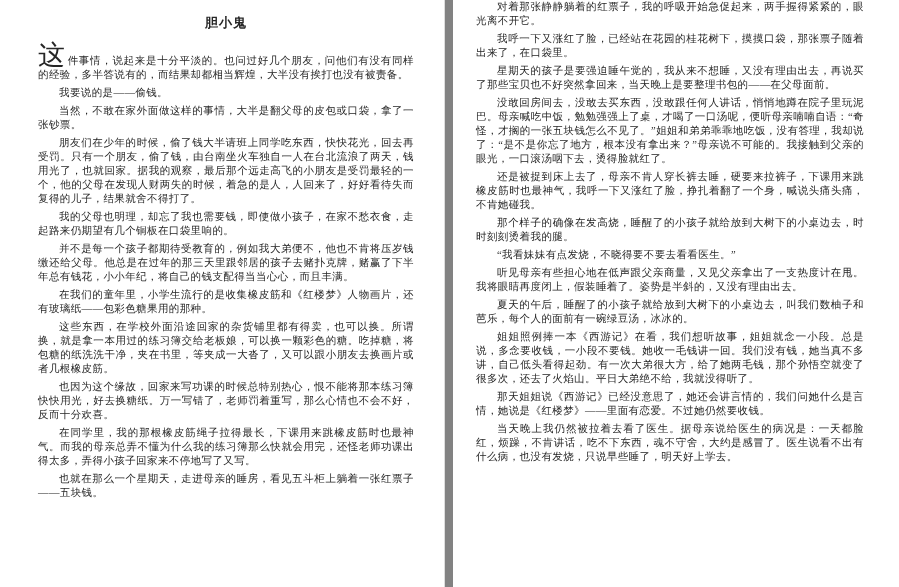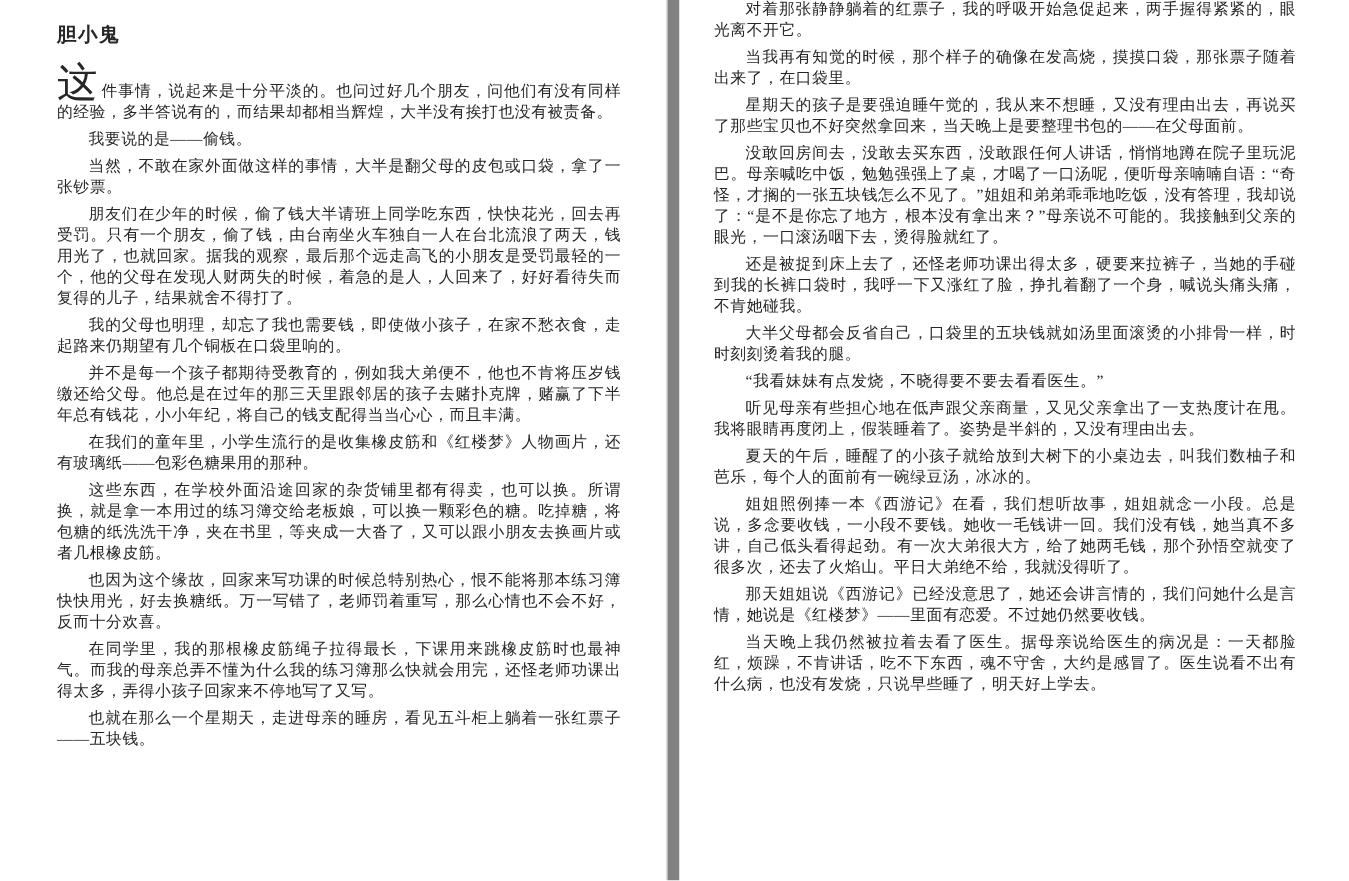--- a/index.html
+++ b/index.html
@@ -40,20 +40,21 @@
     background: var(--divider-color);
     flex: 0 0 auto;
   }
   .page-right {
     flex: 1;
     padding: 0 35px 0 23px;
   }
   .doc-title {
     font-size: 13px;
     font-weight: bold;
+    text-align: center;
     letter-spacing: 1px;
     margin: 4px 0 16px 0;
   }
   .para {
     font-size: 10.5px;
     line-height: 14px;
     letter-spacing: 0.4px;
     text-align: justify;
     text-justify: inter-character;
     text-indent: 2em;
@@ -94,25 +95,25 @@
         <p class="para">也就在那么一个星期天，走进母亲的睡房，看见五斗柜上躺着一张红票子——五块钱。</p>
       </div>
   </div>
 
   <div class="gutter-divider"></div>
 
   <div class="page page-right">
     <div>
 
     <p class="para">对着那张静静躺着的红票子，我的呼吸开始急促起来，两手握得紧紧的，眼光离不开它。</p>
-        <p class="para">当我再有知觉的时候，那个样子的确像在发高烧，摸摸口袋，那张票子随着出来了，在口袋里。</p>
+        <p class="para">我呼一下又涨红了脸，已经站在花园的桂花树下，摸摸口袋，那张票子随着出来了，在口袋里。</p>
         <p class="para">星期天的孩子是要强迫睡午觉的，我从来不想睡，又没有理由出去，再说买了那些宝贝也不好突然拿回来，当天晚上是要整理书包的——在父母面前。</p>
         <p class="para">没敢回房间去，没敢去买东西，没敢跟任何人讲话，悄悄地蹲在院子里玩泥巴。母亲喊吃中饭，勉勉强强上了桌，才喝了一口汤呢，便听母亲喃喃自语：“奇怪，才搁的一张五块钱怎么不见了。”姐姐和弟弟乖乖地吃饭，没有答理，我却说了：“是不是你忘了地方，根本没有拿出来？”母亲说不可能的。我接触到父亲的眼光，一口滚汤咽下去，烫得脸就红了。</p>
-        <p class="para">还是被捉到床上去了，还怪老师功课出得太多，硬要来拉裤子，当她的手碰到我的长裤口袋时，我呼一下又涨红了脸，挣扎着翻了一个身，喊说头痛头痛，不肯她碰我。</p>
-        <p class="para">大半父母都会反省自己，口袋里的五块钱就如汤里面滚烫的小排骨一样，时时刻刻烫着我的腿。</p>
+        <p class="para">还是被捉到床上去了，母亲不肯人穿长裤去睡，硬要来拉裤子，下课用来跳橡皮筋时也最神气，我呼一下又涨红了脸，挣扎着翻了一个身，喊说头痛头痛，不肯她碰我。</p>
+        <p class="para">那个样子的确像在发高烧，睡醒了的小孩子就给放到大树下的小桌边去，时时刻刻烫着我的腿。</p>
         <p class="para">“我看妹妹有点发烧，不晓得要不要去看看医生。”</p>
         <p class="para">听见母亲有些担心地在低声跟父亲商量，又见父亲拿出了一支热度计在甩。我将眼睛再度闭上，假装睡着了。姿势是半斜的，又没有理由出去。</p>
         <p class="para">夏天的午后，睡醒了的小孩子就给放到大树下的小桌边去，叫我们数柚子和芭乐，每个人的面前有一碗绿豆汤，冰冰的。</p>
         <p class="para">姐姐照例捧一本《西游记》在看，我们想听故事，姐姐就念一小段。总是说，多念要收钱，一小段不要钱。她收一毛钱讲一回。我们没有钱，她当真不多讲，自己低头看得起劲。有一次大弟很大方，给了她两毛钱，那个孙悟空就变了很多次，还去了火焰山。平日大弟绝不给，我就没得听了。</p>
         <p class="para">那天姐姐说《西游记》已经没意思了，她还会讲言情的，我们问她什么是言情，她说是《红楼梦》——里面有恋爱。不过她仍然要收钱。</p>
         <p class="para">当天晚上我仍然被拉着去看了医生。据母亲说给医生的病况是：一天都脸红，烦躁，不肯讲话，吃不下东西，魂不守舍，大约是感冒了。医生说看不出有什么病，也没有发烧，只说早些睡了，明天好上学去。</p>
       </div>
   </div>
 
 </div>

